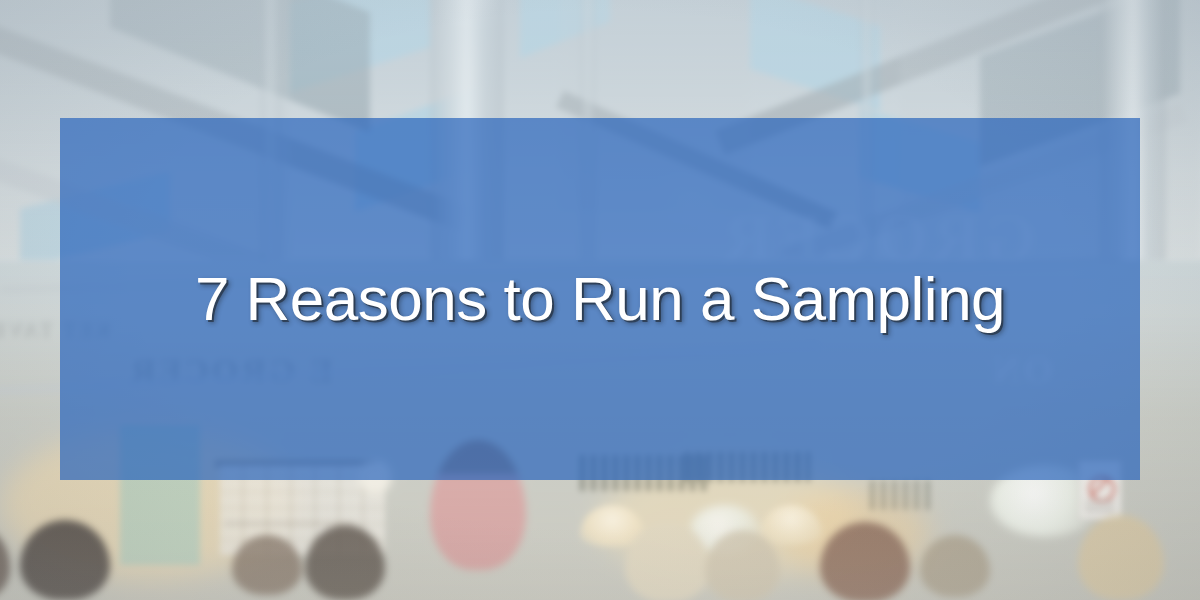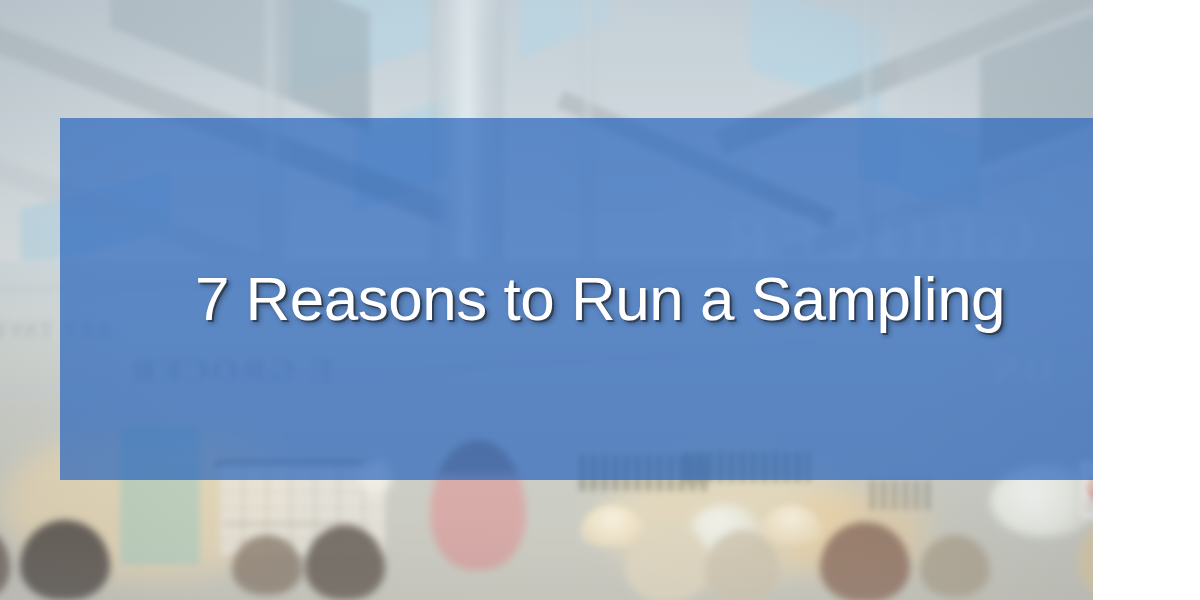--- a/index.html
+++ b/index.html
@@ -7,25 +7,24 @@
     margin: 0;
     padding: 0;
     background: #ffffff;
   }
   body {
     font-family: "Liberation Sans", sans-serif;
   }
 
   .banner {
     position: relative;
-    width: 1086px;
+    width: 1200px;
     height: 600px;
     overflow: hidden;
     background: #c9d2d8;
-    padding-left: 7px;
   }
 
   
   .photo {
     position: absolute;
     inset: 0;
     overflow: hidden;
   }
   .photo-layer {
     position: absolute;

